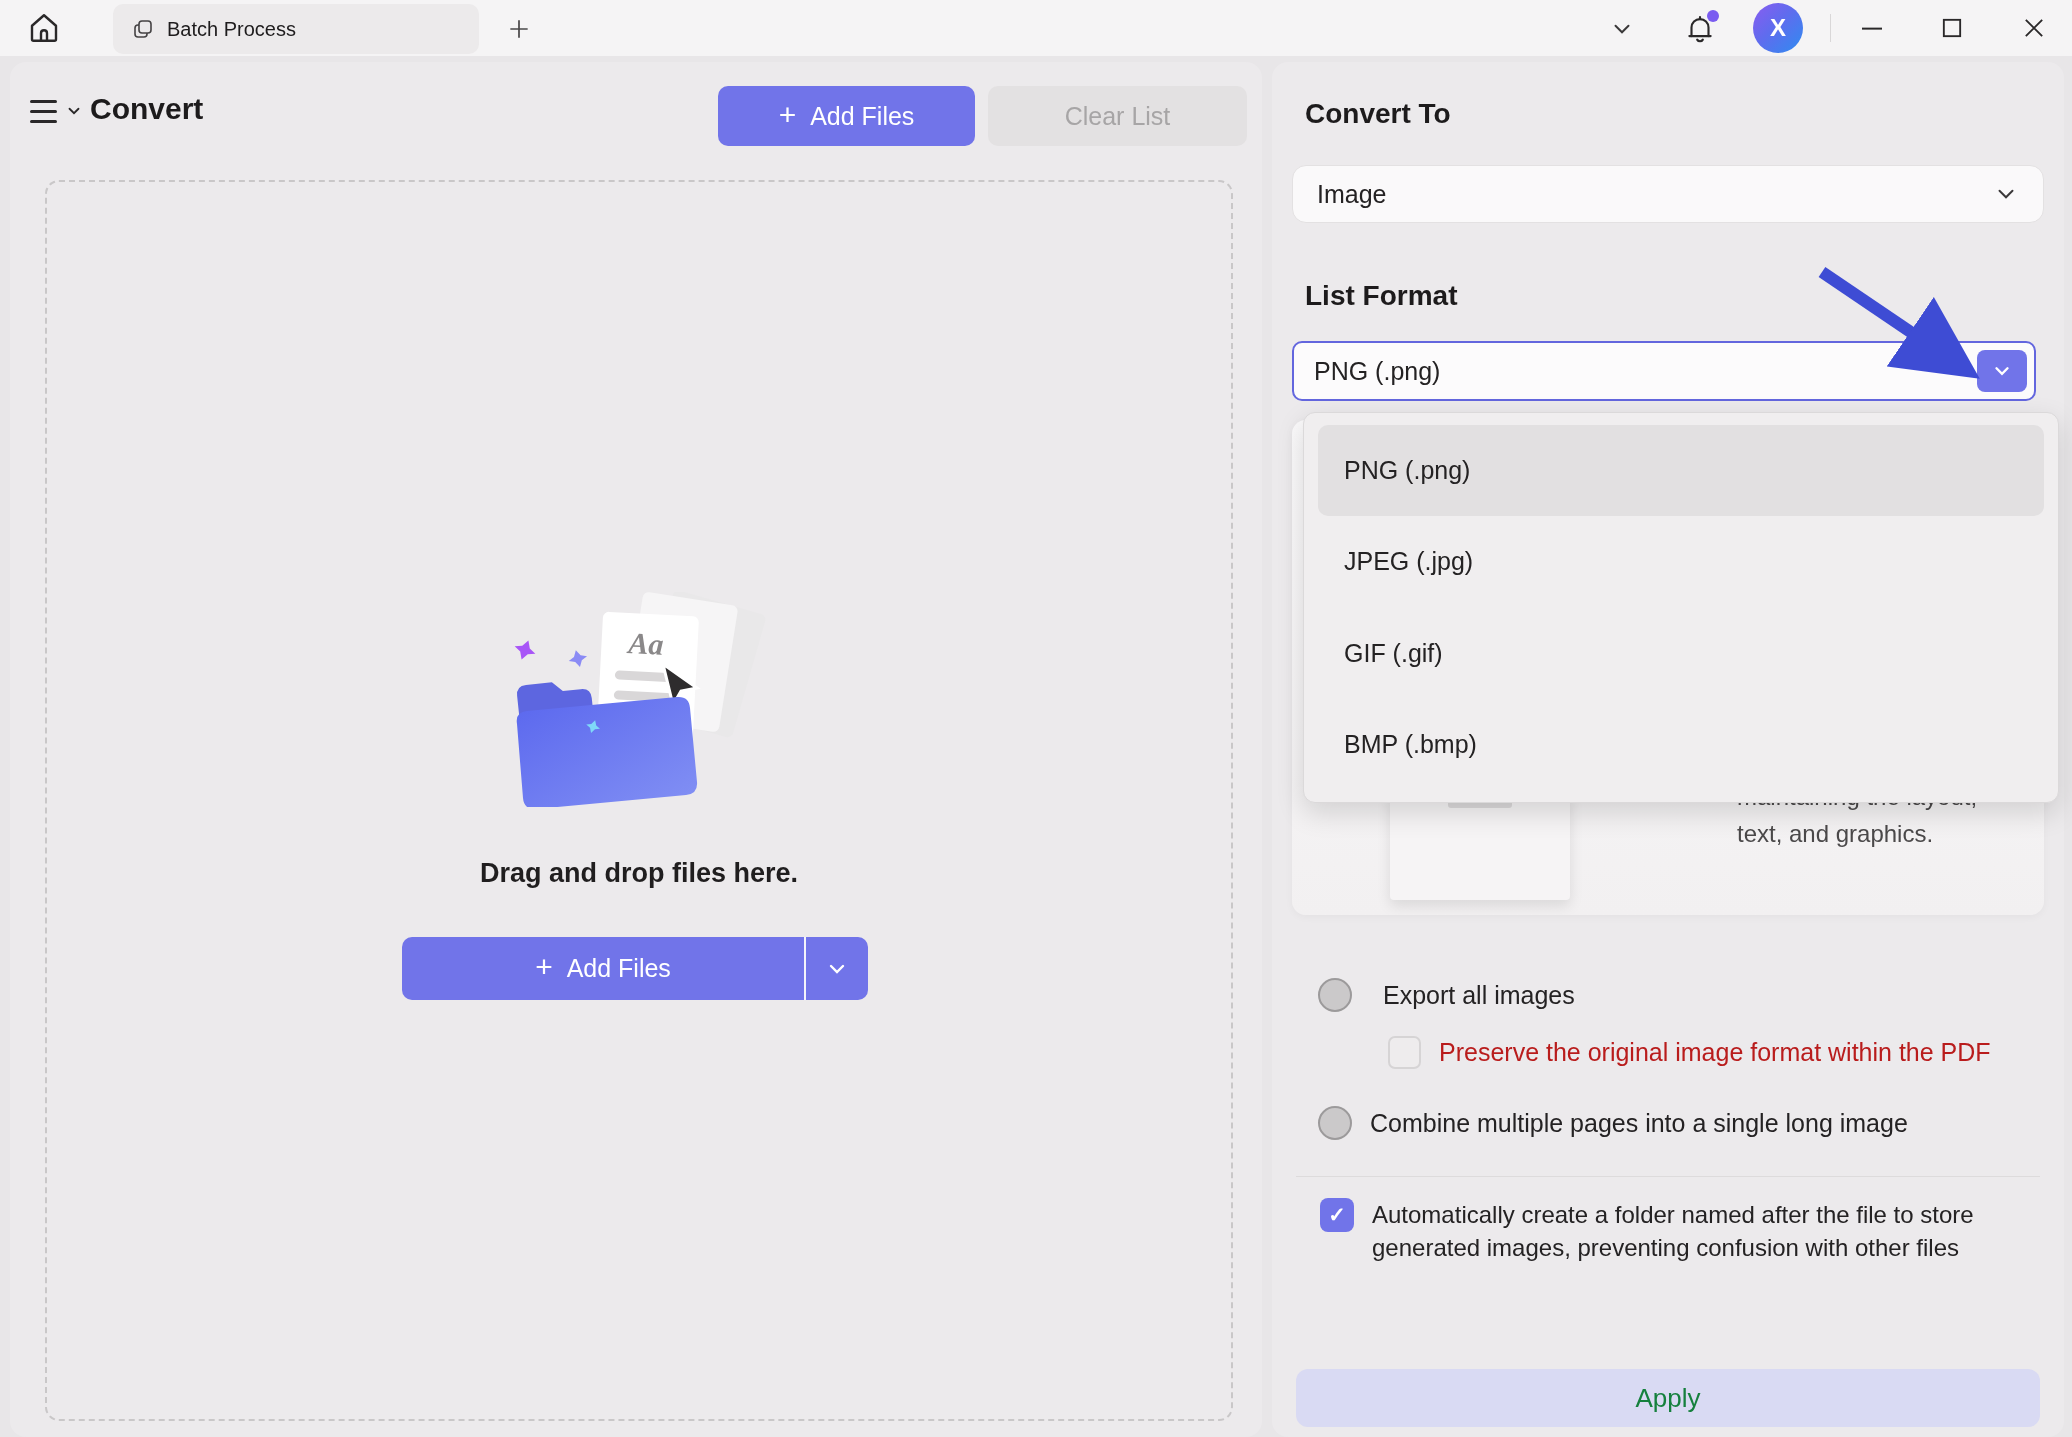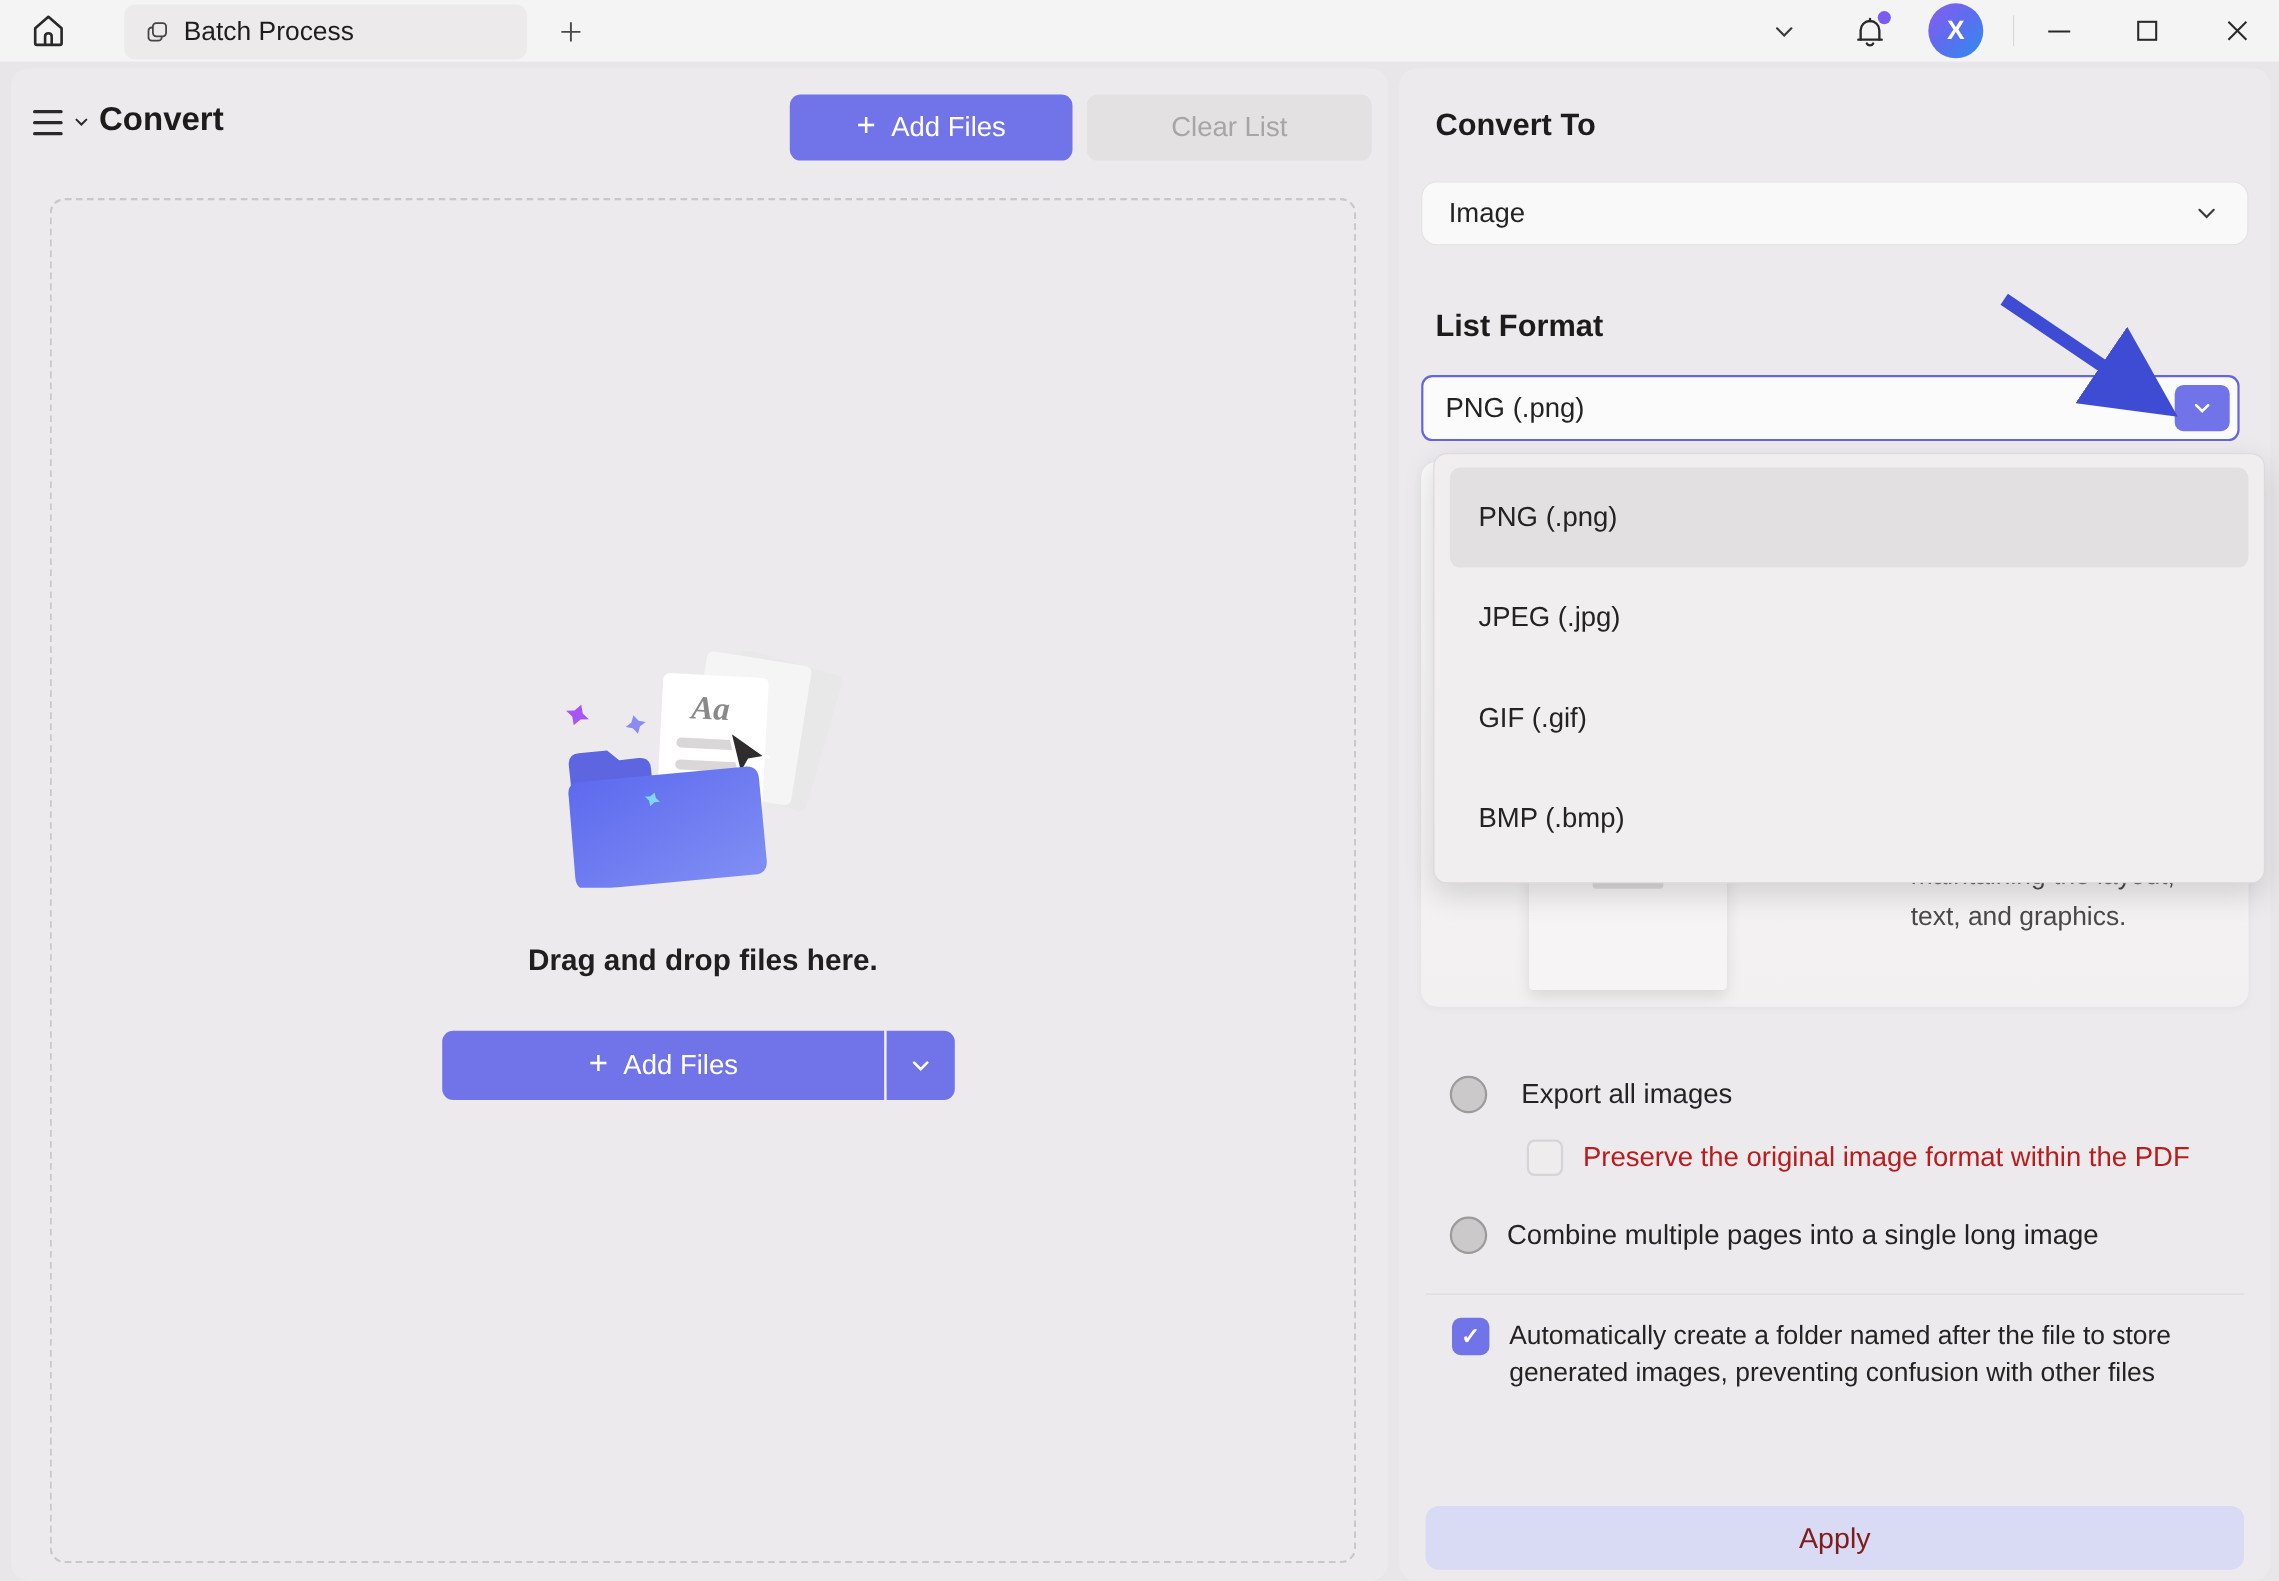--- a/index.html
+++ b/index.html
@@ -10,21 +10,21 @@
     position:relative;
     overflow:hidden;
     color:#1f1d1e;
   }
   .abs { position:absolute; }
 
   
   .titlebar { left:0; top:0; width:2072px; height:56px; background:#f5f4f5; }
   .home-btn { left:22px; top:6px; width:44px; height:44px; display:flex; align-items:center; justify-content:center; border-radius:8px; cursor:pointer; }
   .tab { left:113px; top:4px; width:366px; height:50px; background:#eceaeb; border-radius:10px; display:flex; align-items:center; padding-left:18px; gap:12px; }
-  .tab-label { font-size:24px; color:#1e1c1d; }
+  .tab-label { font-size:20px; color:#1e1c1d; }
   .newtab-btn { left:502px; top:12px; width:34px; height:34px; display:flex; align-items:center; justify-content:center; }
   .tb-icon-btn { display:flex; align-items:center; justify-content:center; }
   .avatar { left:1753px; top:3px; width:50px; height:50px; border-radius:50%;
     background:linear-gradient(135deg,#8a5cf0 0%,#5f6cee 45%,#2f8cf0 100%);
     display:flex; align-items:center; justify-content:center;
     color:#fff; font-size:24px; font-weight:bold; cursor:pointer; }
   .tb-divider { left:1830px; top:14px; width:1px; height:28px; background:#d9d7d8; }
 
   
   .left-panel { left:10px; top:62px; width:1252px; height:1375px; background:#eceaec; border-radius:16px; }
@@ -86,21 +86,21 @@
   .row-combine { left:1318px; top:1106px; }
 
   .checkbox-empty { width:33px; height:33px; border-radius:7px; border:2px solid #d6d4d5; background:#eeeced; cursor:pointer; }
   .checkbox-checked { width:34px; height:34px; border-radius:8px; background:#7174e9; color:#fff; display:flex; align-items:center; justify-content:center; font-size:21px; font-weight:bold; cursor:pointer; }
 
   .side-divider { left:1296px; top:1176px; width:744px; height:1px; background:#dddbdc; }
 
   .row-autofolder { left:1320px; top:1198px; width:722px; display:flex; gap:18px; align-items:flex-start; }
   .autofolder-label { font-size:24px; line-height:33px; color:#242223; width:640px; }
 
-  .apply-btn { left:1296px; top:1369px; width:744px; height:58px; background:#d9daf3; color:#7f1d1d; border-radius:12px; display:flex; align-items:center; justify-content:center; font-size:26px; cursor:default; }
+  .apply-btn { left:1296px; top:1369px; width:744px; height:58px; background:#d9daf3; color:#15803d; border-radius:12px; display:flex; align-items:center; justify-content:center; font-size:26px; cursor:default; }
 
   .annot-arrow { left:1790px; top:250px; width:220px; height:160px; pointer-events:none; }
   svg { display:block; }
 </style>
 </head>
 <body>
 
 <div class="abs titlebar">
   <div class="abs home-btn">
     <span>

